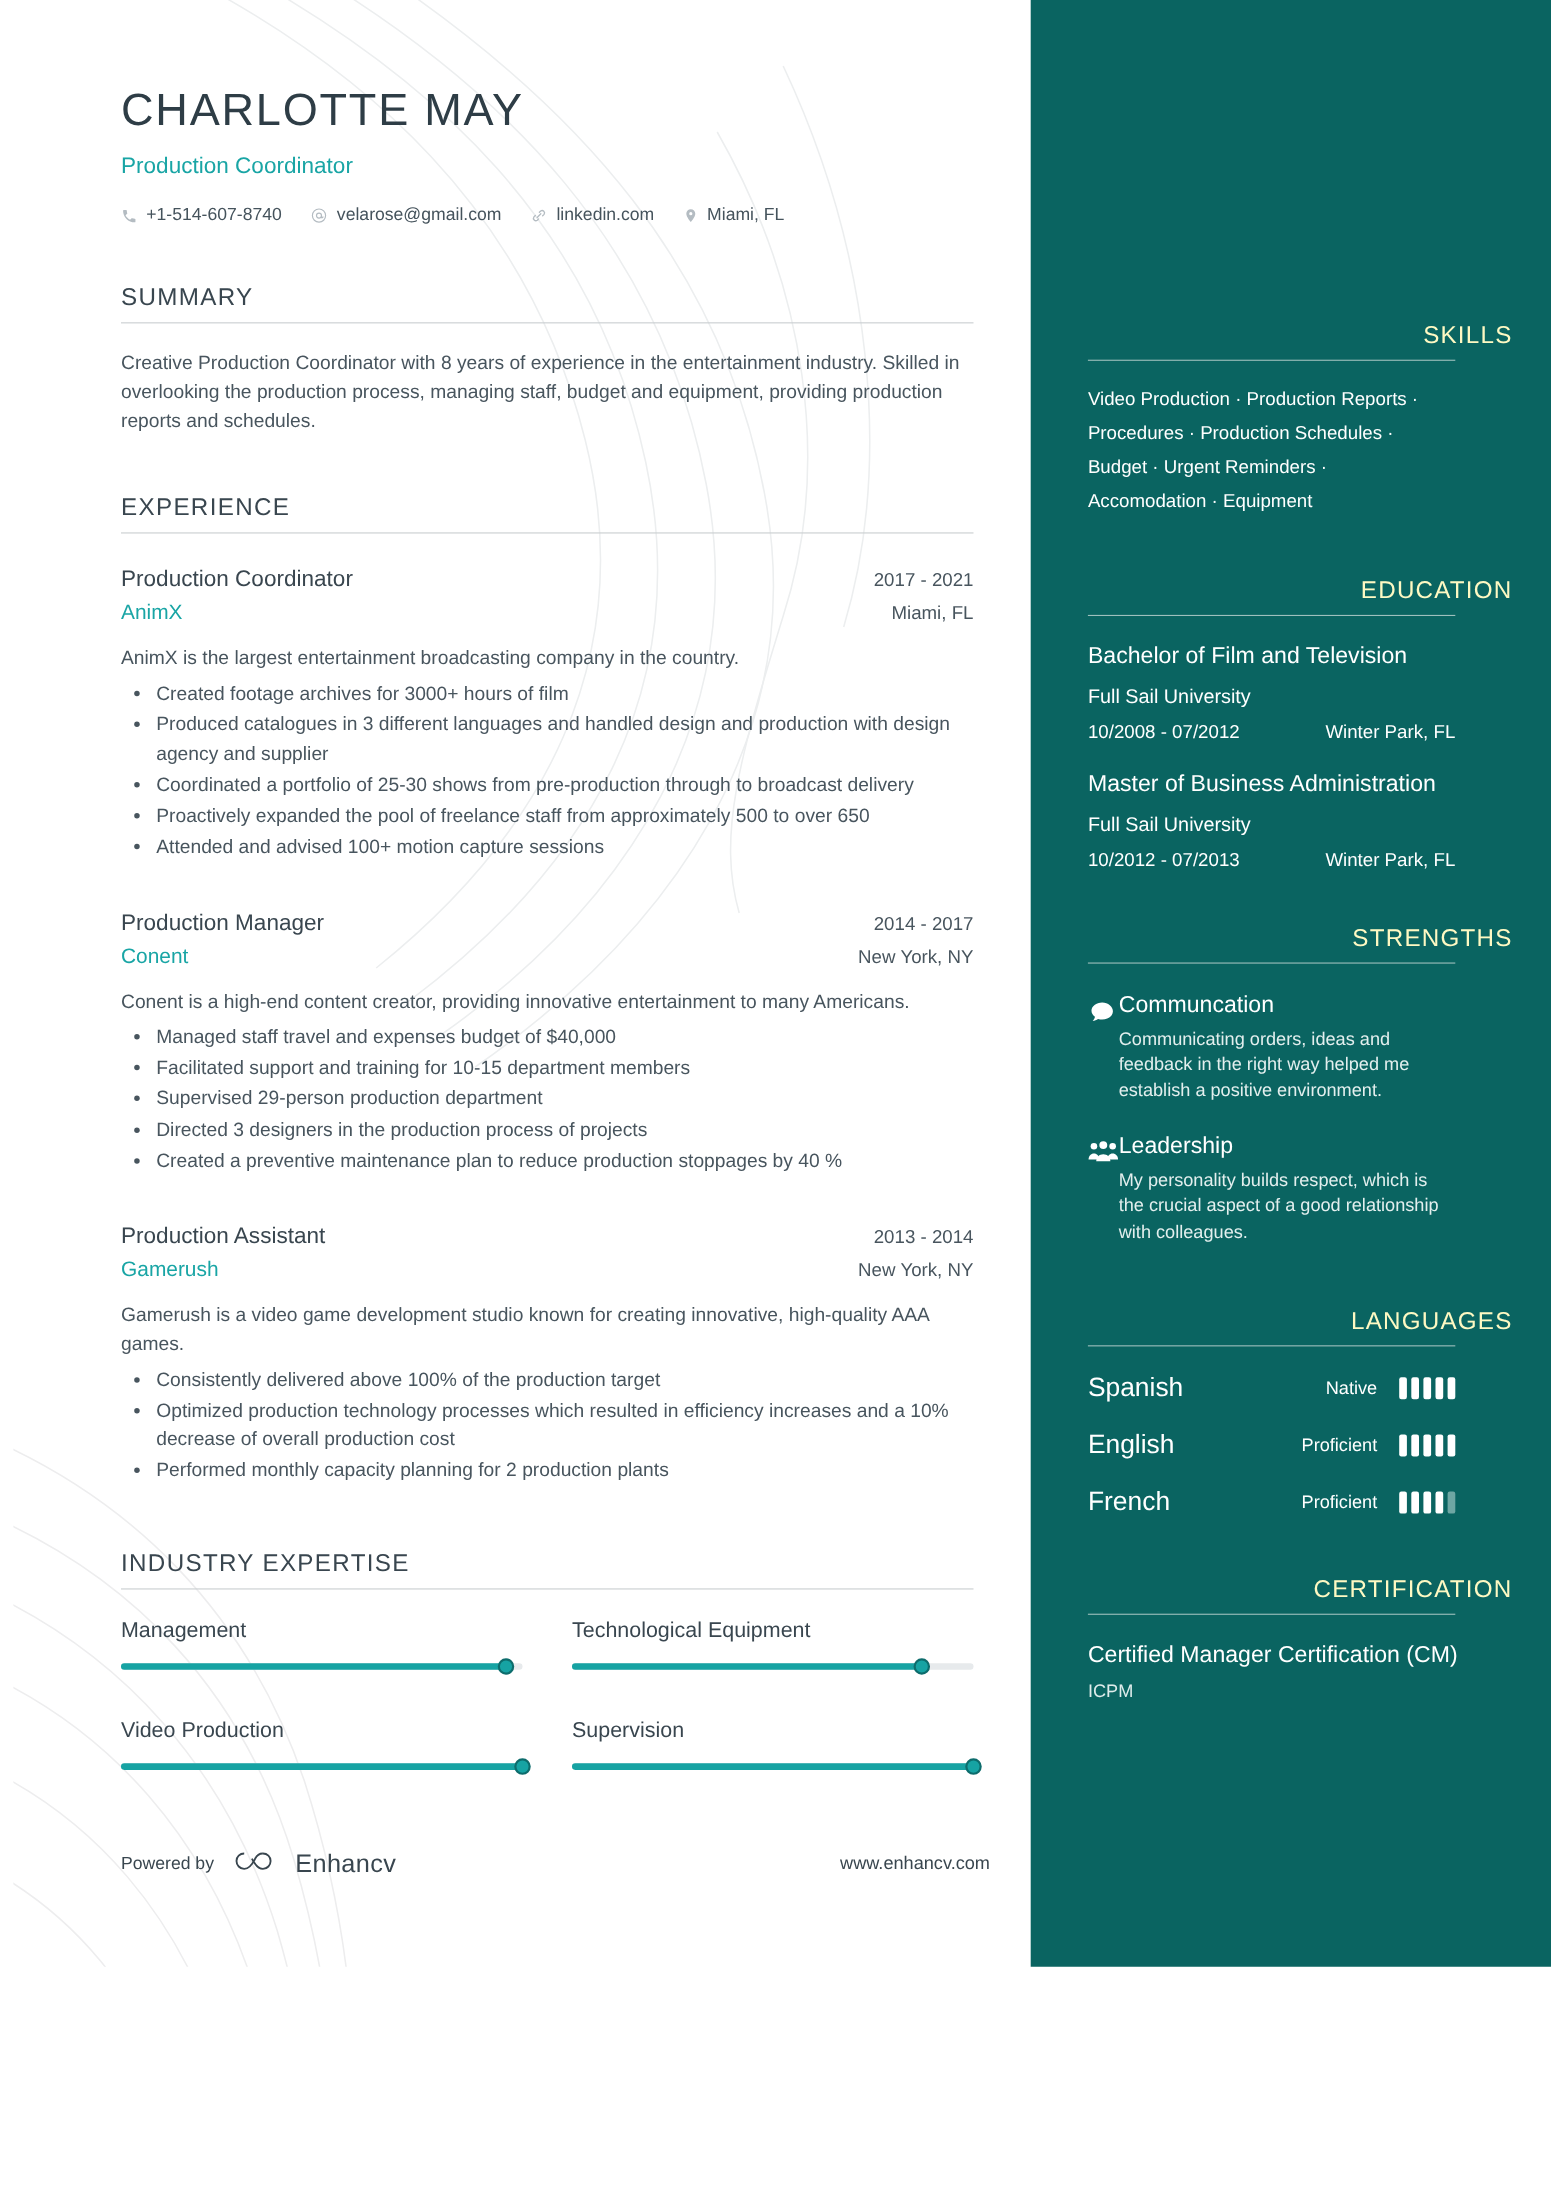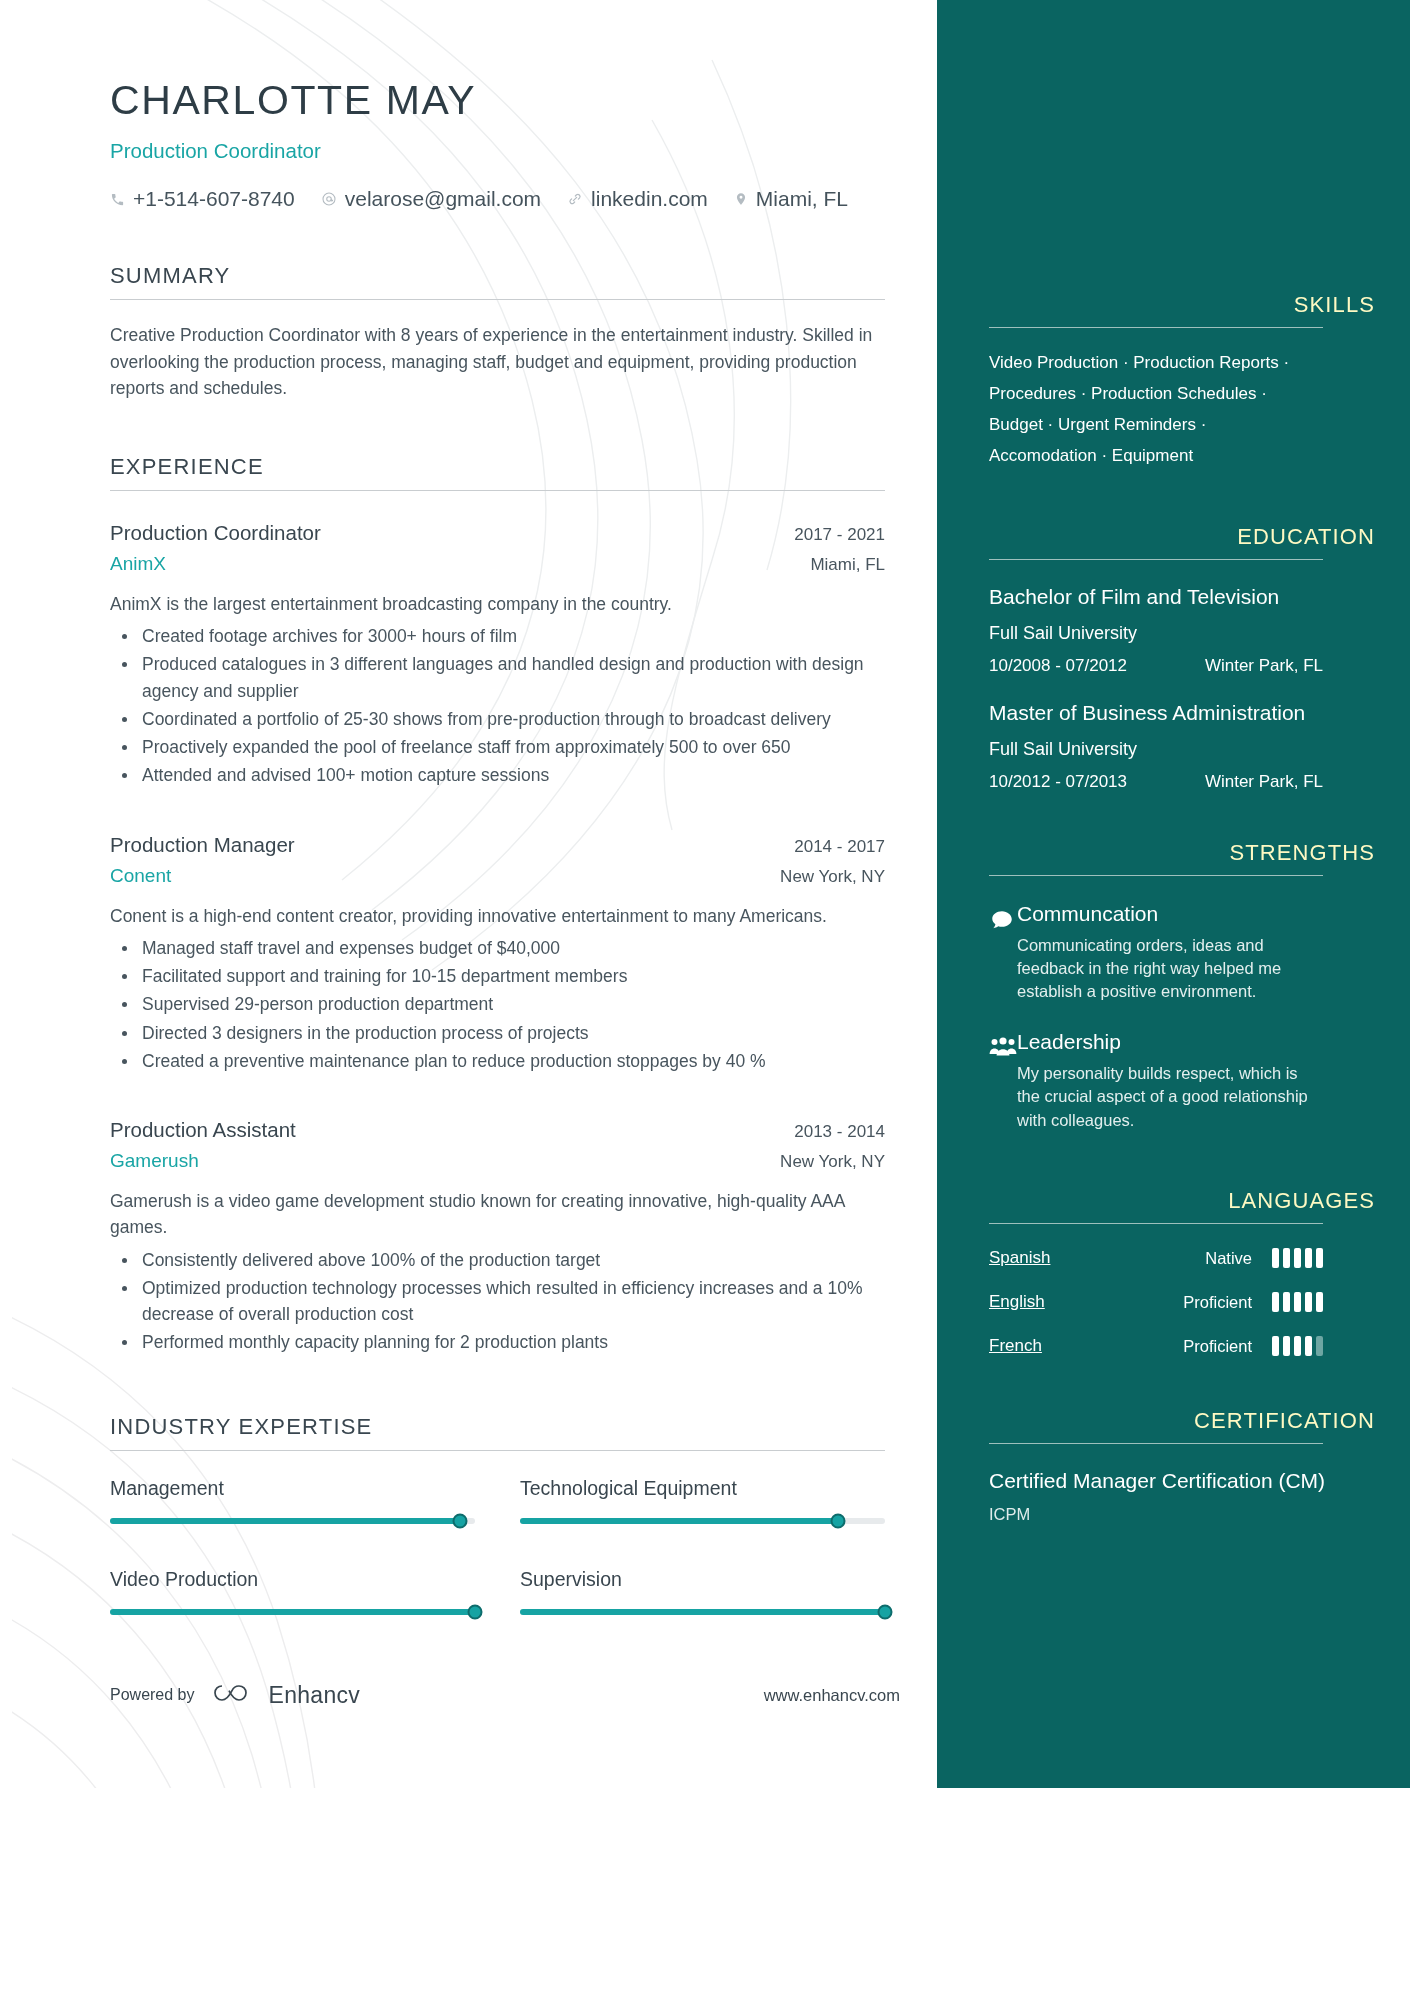--- a/index.html
+++ b/index.html
@@ -44,21 +44,21 @@
     margin-top: 16px;
     font-size: 20.5px;
     color: #19a5a5;
     font-weight: 400;
   }
   .contact {
     margin-top: 24px;
     display: flex;
     align-items: center;
     gap: 26px;
-    font-size: 21px;
+    font-size: 16px;
     color: #45535c;
   }
   .contact .item { display: flex; align-items: center; gap: 8px; white-space: nowrap; }
   .contact .ico { color: #b4bcc2; display: inline-flex; align-items: center; }
   .contact .ico svg { display: block; }
 
   .sect { margin-top: 52px; }
   .sect-title {
     font-size: 22px;
     letter-spacing: 1.2px;
@@ -231,21 +231,21 @@
     line-height: 1.42;
     color: #e3efee;
     max-width: 295px;
   }
   .lang-row {
     margin-top: 24px;
     display: flex;
     align-items: center;
     width: 334px;
   }
-  .lang-name { font-size: 17px; flex: 1; text-decoration: underline; }
+  .lang-name { font-size: 24px; flex: 1; }
   .lang-level { font-size: 16.5px; margin-right: 20px; }
   .bars { display: flex; gap: 4px; }
   .bar { width: 7px; height: 20px; border-radius: 2px; background: #ffffff; }
   .bar.off { background: #6ea6a3; }
   .cert-item { margin-top: 24px; }
   .cert-name { font-size: 21px; line-height: 1.28; }
   .cert-org { margin-top: 10px; font-size: 16.5px; color: #dfeceb; }
 </style>
 </head>
 <body>

